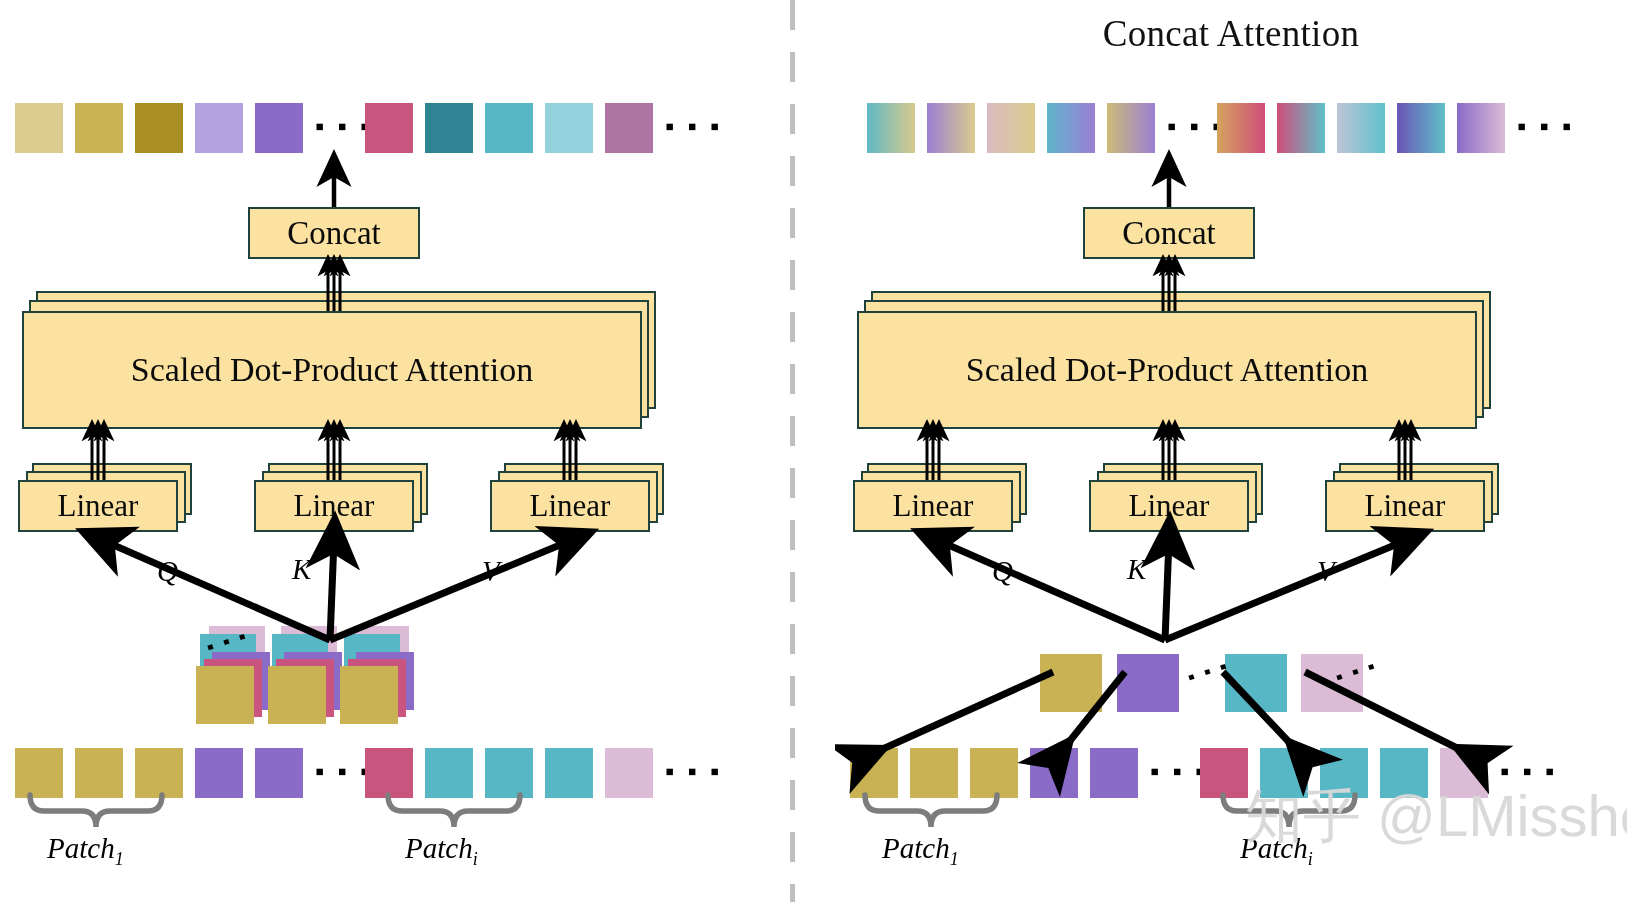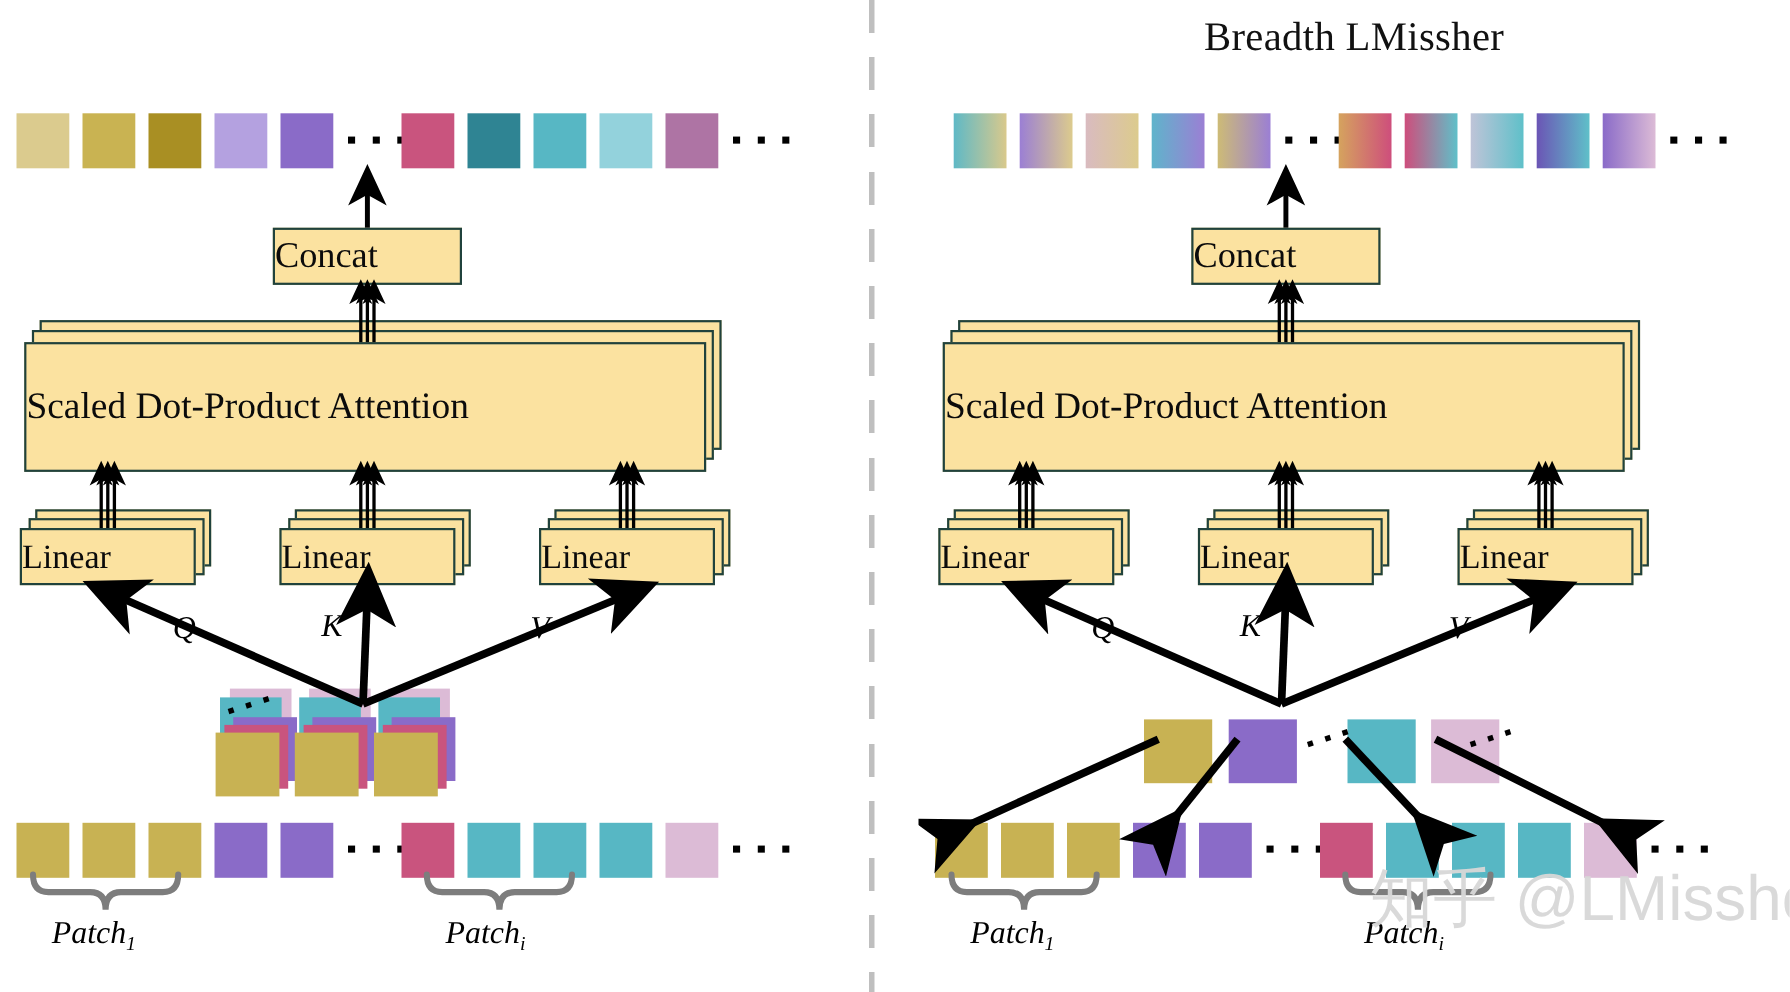--- a/index.html
+++ b/index.html
@@ -20,21 +20,21 @@
   
   .tokrow{position:absolute;height:50px;}
   .tok{position:absolute;top:0;width:48px;height:50px;}
   .ell{position:absolute;top:18px;width:34px;height:14px;color:#000;
     font-size:26px;line-height:10px;letter-spacing:3px;font-weight:bold;
     font-family:"Liberation Sans",sans-serif;}
   .ell::before{content:"\25AA\A0\25AA\A0\25AA";}
 
   
   .ybox{position:absolute;background:#FBE2A0;border:2.5px solid #20423c;
-    box-sizing:border-box;display:flex;align-items:center;
+    box-sizing:border-box;display:flex;align-items:center;justify-content:center;
     color:#0b0b0b;}
   .shadow{position:absolute;background:#FBE2A0;border:2.5px solid #20423c;
     box-sizing:border-box;}
 
   .concat{font-size:33px;}
   .sdpa{font-size:34px;}
   .linear{font-size:31px;}
 
   
   svg.overlay{position:absolute;left:0;top:0;width:792px;height:902px;
@@ -182,21 +182,21 @@
 
   <div class="plabel" style="left:47px;top:832px;">
     <span>Patch</span><sub>1</sub>
   </div>
   <div class="plabel" style="left:405px;top:832px;">
     <span>Patch</span><sub>i</sub>
   </div>
 </div>
 
 <div class="panel" id="panel-breadth">
-  <div class="title">Breadth LMissher</div>
+  <div class="title">Concat Attention</div>
 
   <div class="tokrow" id="b-out" style="left:0;top:103px;">
       <span class="tok" style="left: 32px; background: linear-gradient(to right, rgb(95, 185, 198), rgb(217, 201, 140));"></span>
       <span class="tok" style="left: 92px; background: linear-gradient(to right, rgb(155, 127, 212), rgb(220, 203, 141));"></span>
       <span class="tok" style="left: 152px; background: linear-gradient(to right, rgb(217, 187, 192), rgb(220, 203, 141));"></span>
       <span class="tok" style="left: 212px; background: linear-gradient(to right, rgb(95, 180, 203), rgb(155, 127, 212));"></span>
       <span class="tok" style="left: 272px; background: linear-gradient(to right, rgb(205, 187, 118), rgb(155, 127, 212));"></span>
       <span class="ell" style="left: 332px;"></span>
       <span class="tok" style="left: 382px; background: linear-gradient(to right, rgb(213, 163, 94), rgb(206, 78, 124));"></span>
       <span class="tok" style="left: 442px; background: linear-gradient(to right, rgb(206, 78, 124), rgb(95, 192, 201));"></span>

